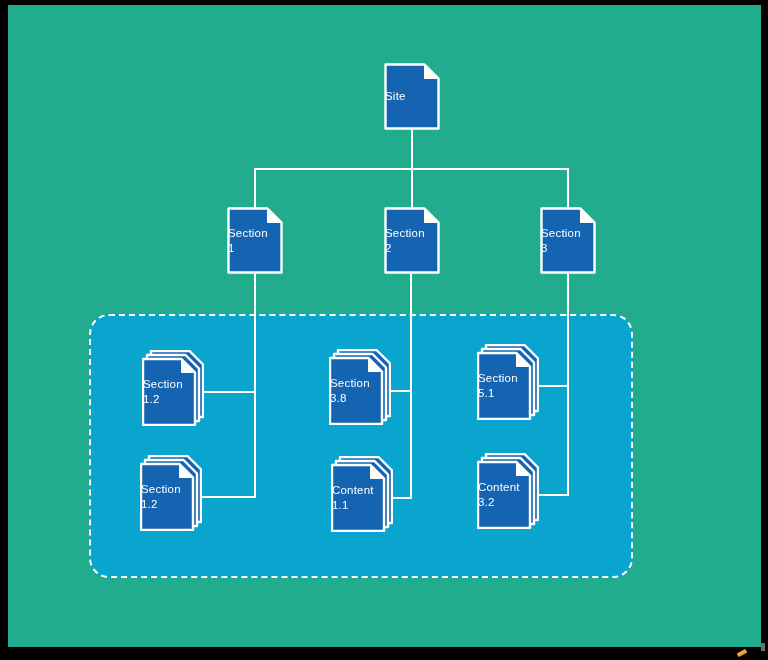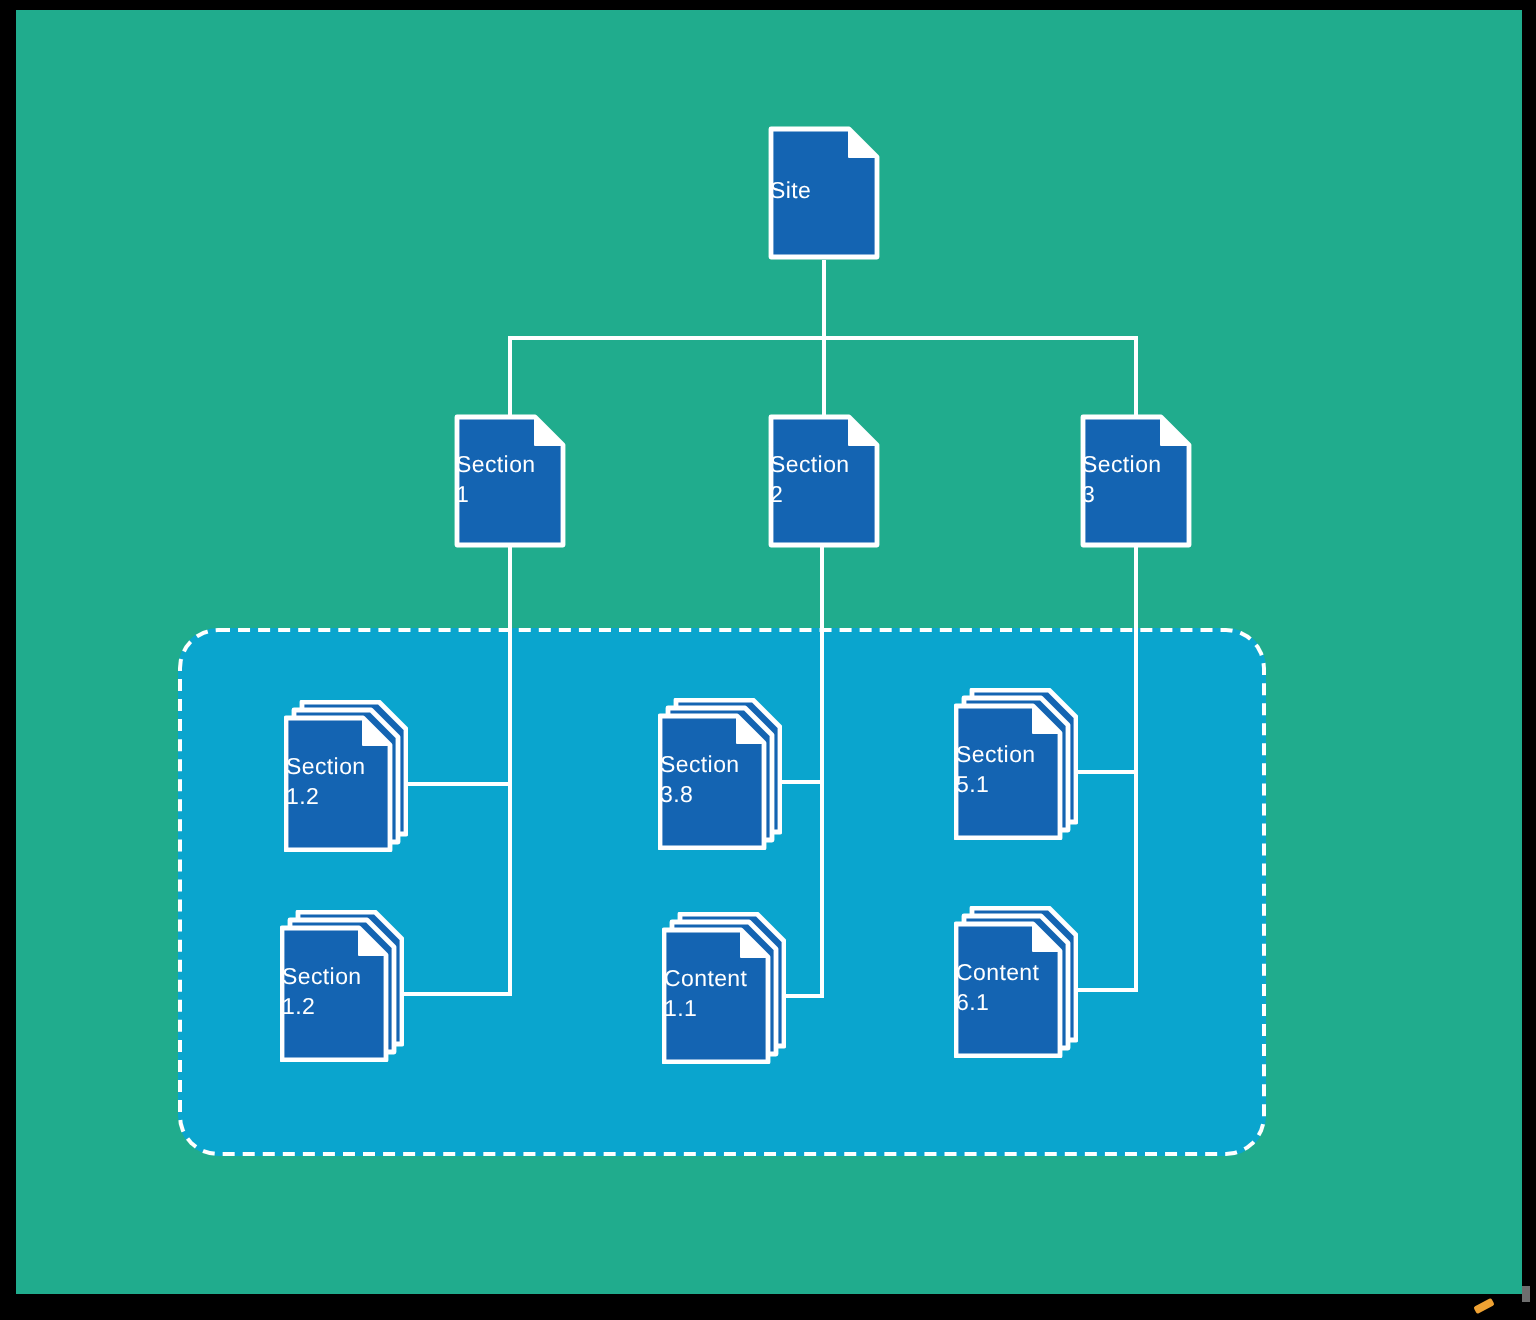--- a/index.html
+++ b/index.html
@@ -193,18 +193,18 @@
     <g transform="translate(4,4)">
         <path class="page-shape" d="M1 1 H39.5 L53 14.5 V67 H1 Z"></path>
       </g>
     <g transform="translate(0,8)">
         <path class="page-shape" d="M1 1 H39.5 L53 14.5 V67 H1 Z"></path>
         <path class="page-flap" d="M39.5 2 L52 14.5 H39.5 Z"></path>
       </g>
   </svg>
   <div class="label lbl-front">
     <span>Content</span>
-    <span>6.1</span>
+    <span>3.2</span>
   </div>
 </div>
 
 <div class="cursor-frag"></div>
 <div class="scroll-frag"></div>
 
 </body></html>

